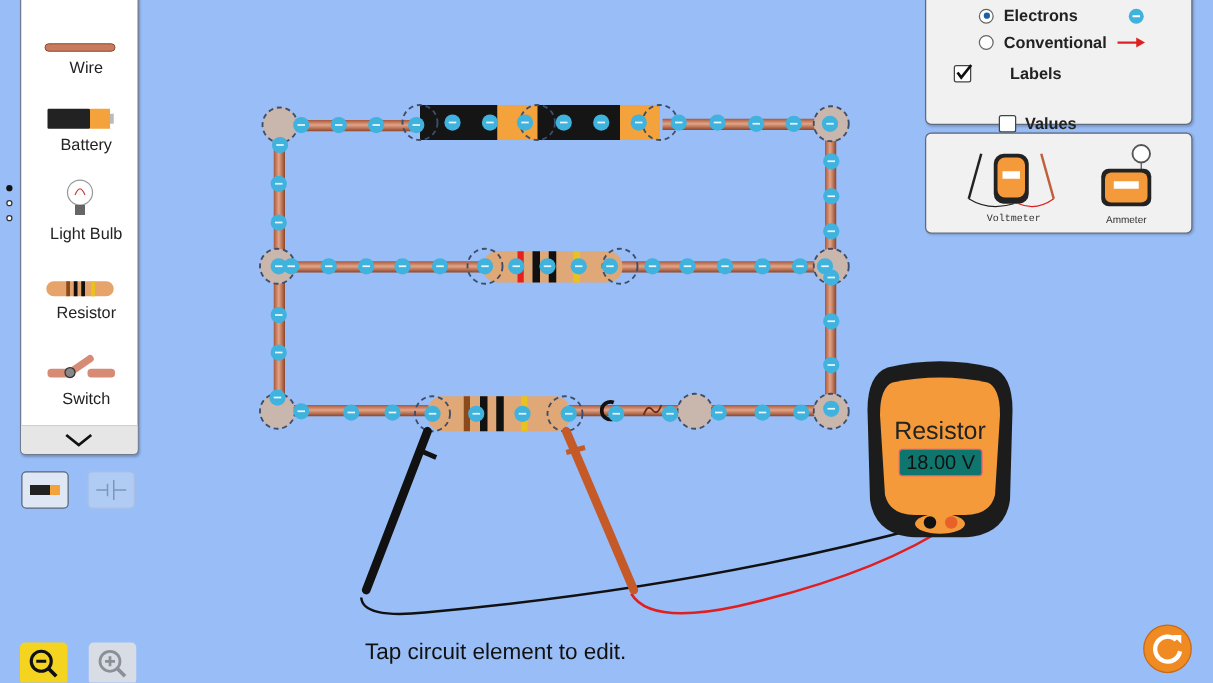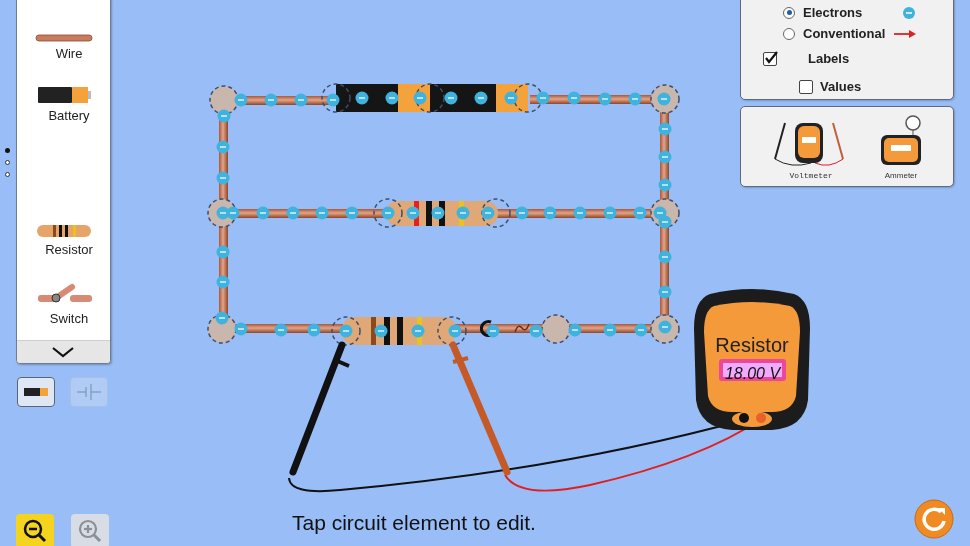--- a/index.html
+++ b/index.html
@@ -13,43 +13,51 @@
   .dot.on{background:#111;}
   .dot.off{border:1.5px solid #333;background:#fff;}
   .view-btn{position:absolute;top:377px;width:38px;height:30px;border-radius:4px;box-sizing:border-box;}
   .zoom-btn{position:absolute;top:514px;width:38px;height:34px;border-radius:4px;}
   .panel{position:absolute;background:#f1f1f1;border:1px solid #5f6b7c;border-radius:5px;box-shadow:1px 1px 2px rgba(0,0,0,.2);}
   .opt{position:absolute;font-size:13px;color:#222;display:flex;align-items:center;font-weight:bold;}
   .radio{width:12px;height:12px;border-radius:50%;border:1px solid #666;background:#fff;box-sizing:border-box;margin-right:8px;position:relative;}
   .radio.on::after{content:"";position:absolute;left:2.5px;top:2.5px;width:5px;height:5px;border-radius:50%;background:#1c5fa6;}
   .check{width:14px;height:14px;border:1.3px solid #444;background:#fff;border-radius:2px;box-sizing:border-box;margin-right:7px;position:relative;}
   .meter-label{position:absolute;font-size:8px;color:#333;text-align:center;}
-  .status{position:absolute;left:292px;top:511px;font-size:21px;color:#111;}
+  .status{position:absolute;left:292px;top:511px;font-size:18px;color:#111;}
   .meter{position:absolute;left:692px;top:288px;width:120px;height:142px;}
   .meter-title{position:absolute;left:0;top:46px;width:120px;text-align:center;font-size:20px;color:#222;}
-  .meter-read{position:absolute;left:27px;top:71px;width:67px;height:22px;background:#f0abfc;border:4px solid #ec4899;border-radius:3px;font-size:16px;text-align:center;line-height:22px;color:#111;box-sizing:border-box;font-style:italic;}
+  .meter-read{position:absolute;left:27px;top:71px;width:67px;height:22px;background:#0f766e;border:1px solid #ec4899;border-radius:3px;font-size:16px;text-align:center;line-height:22px;color:#111;box-sizing:border-box;}
   .reset{position:absolute;left:914px;top:499px;width:40px;height:40px;}
 </style>
 </head>
 <body>
 
 <div class="toolbox">
   <div class="tool" style="top:34px">
     <svg width="60" height="10">
         <rect x="2" y="2" width="56" height="6" rx="3" fill="#c97b5d" stroke="#8a4a35" stroke-width="0.8"></rect>
       </svg>
     <span class="lbl">Wire</span>
   </div>
   <div class="tool" style="top:88px">
     <svg width="56" height="20">
         <rect x="2" y="2" width="34" height="16" rx="1" fill="#222"></rect>
         <rect x="36" y="2" width="16" height="16" fill="#f3a23c"></rect>
         <rect x="52" y="6" width="3" height="8" fill="#bbb"></rect>
       </svg>
     <span class="lbl">Battery</span>
+  </div>
+  <div class="tool" style="top:145px">
+    <svg width="30" height="34">
+        <circle cx="15" cy="12" r="10" fill="#fff" stroke="#999"></circle>
+        <path d="M11 14 Q15 4 19 14" stroke="#c44" fill="none"></path>
+        <rect x="11" y="22" width="8" height="8" fill="#666"></rect>
+      </svg>
+    <span class="lbl">Light Bulb</span>
   </div>
   <div class="tool" style="top:226px">
     <svg width="58" height="16">
         <rect x="2" y="2" width="54" height="12" rx="6" fill="#e7a46a"></rect>
         <rect x="18" y="2" width="3" height="12" fill="#8a4a1c"></rect>
         <rect x="24" y="2" width="3" height="12" fill="#111"></rect>
         <rect x="30" y="2" width="3" height="12" fill="#111"></rect>
         <rect x="38" y="2" width="3" height="12" fill="#e9c21f"></rect>
       </svg>
     <span class="lbl">Resistor</span>
@@ -125,21 +133,21 @@
       </svg>
   </div>
   <div class="opt" style="left:22px;top:56px;gap:24px;">
     <span class="check">
         <svg width="14" height="14" style="position:absolute;left:0;top:-2px">
           <polyline points="2,7 5,11 13,1" fill="none" stroke="#111" stroke-width="2.2"></polyline>
         </svg>
       </span>
     <span>Labels</span>
   </div>
-  <div class="opt" style="left:14px;top:84px;padding-left:44px;">
+  <div class="opt" style="left:14px;top:96px;padding-left:44px;">
     <span class="check"></span>
     <span>Values</span>
   </div>
 </div>
 
 <div class="panel" style="left:740px;top:106px;width:212px;height:79px;">
   <div style="position:absolute;left:30px;top:6px;width:80px;height:70px;font-family:Liberation Mono, monospace;">
     <svg width="80" height="58">
       <line x1="14" y1="10" x2="4" y2="46" stroke="#222" stroke-width="2"></line>
       <line x1="62" y1="10" x2="72" y2="46" stroke="#c0603a" stroke-width="2"></line>

